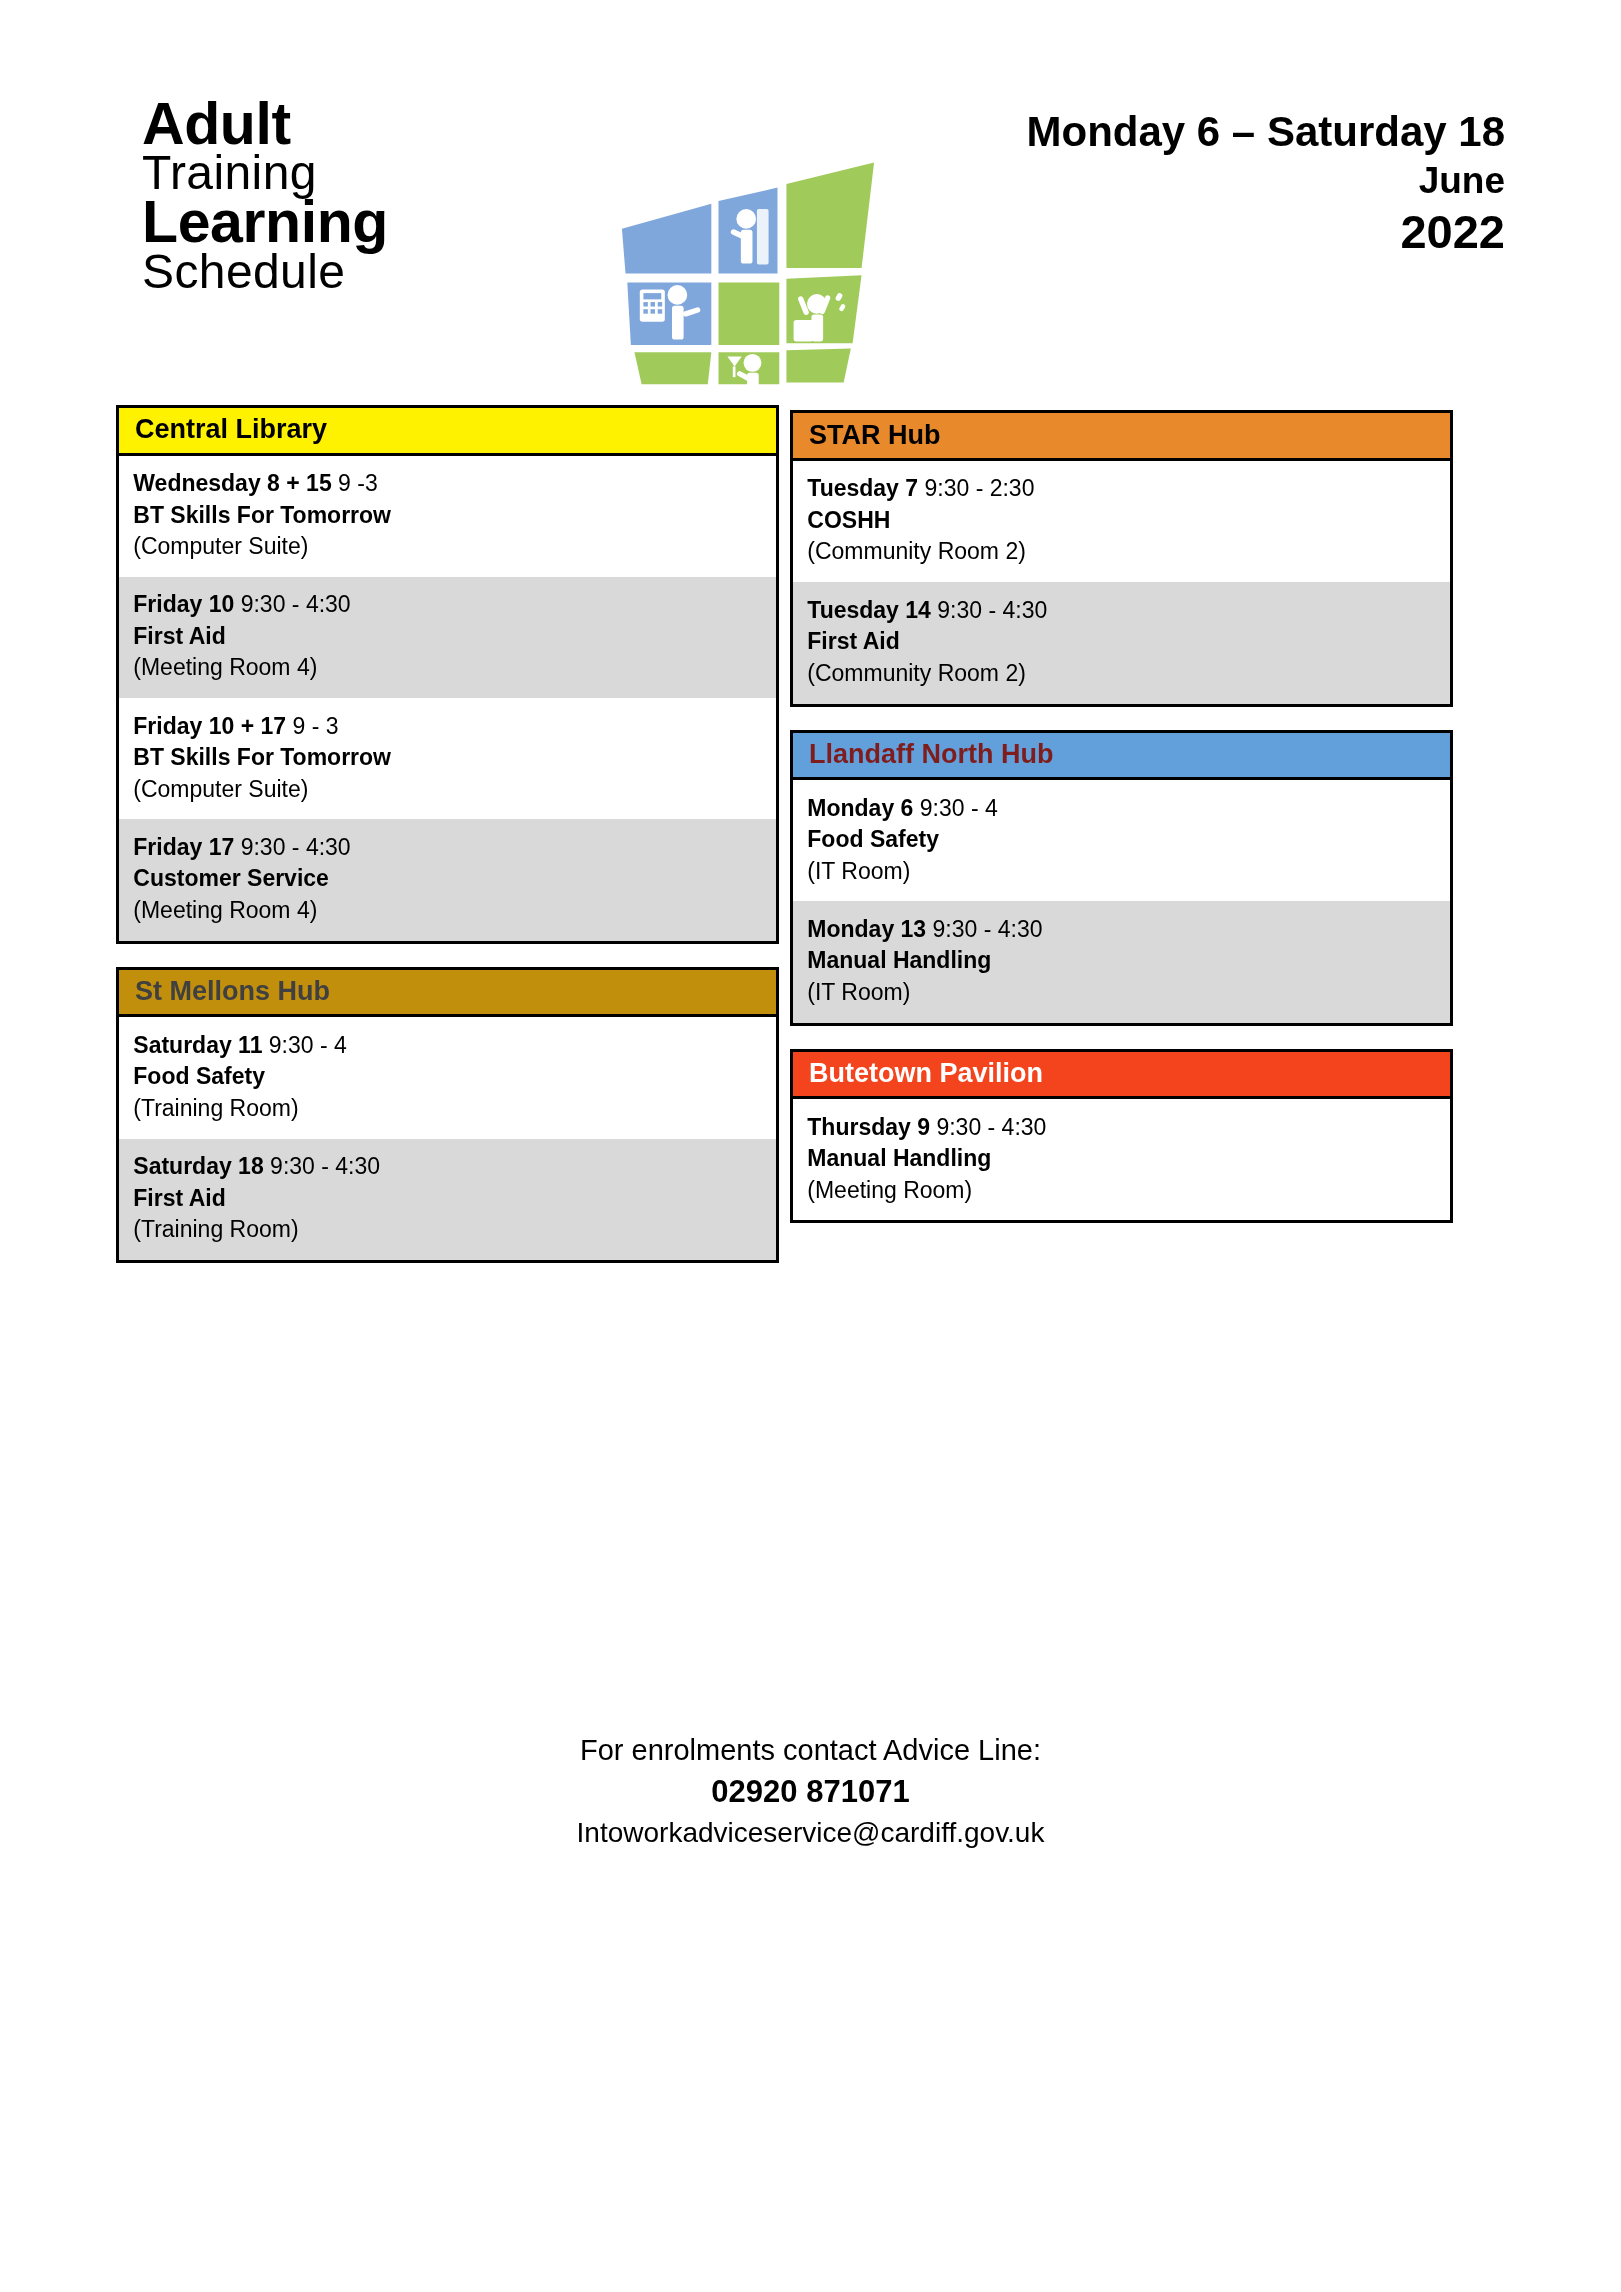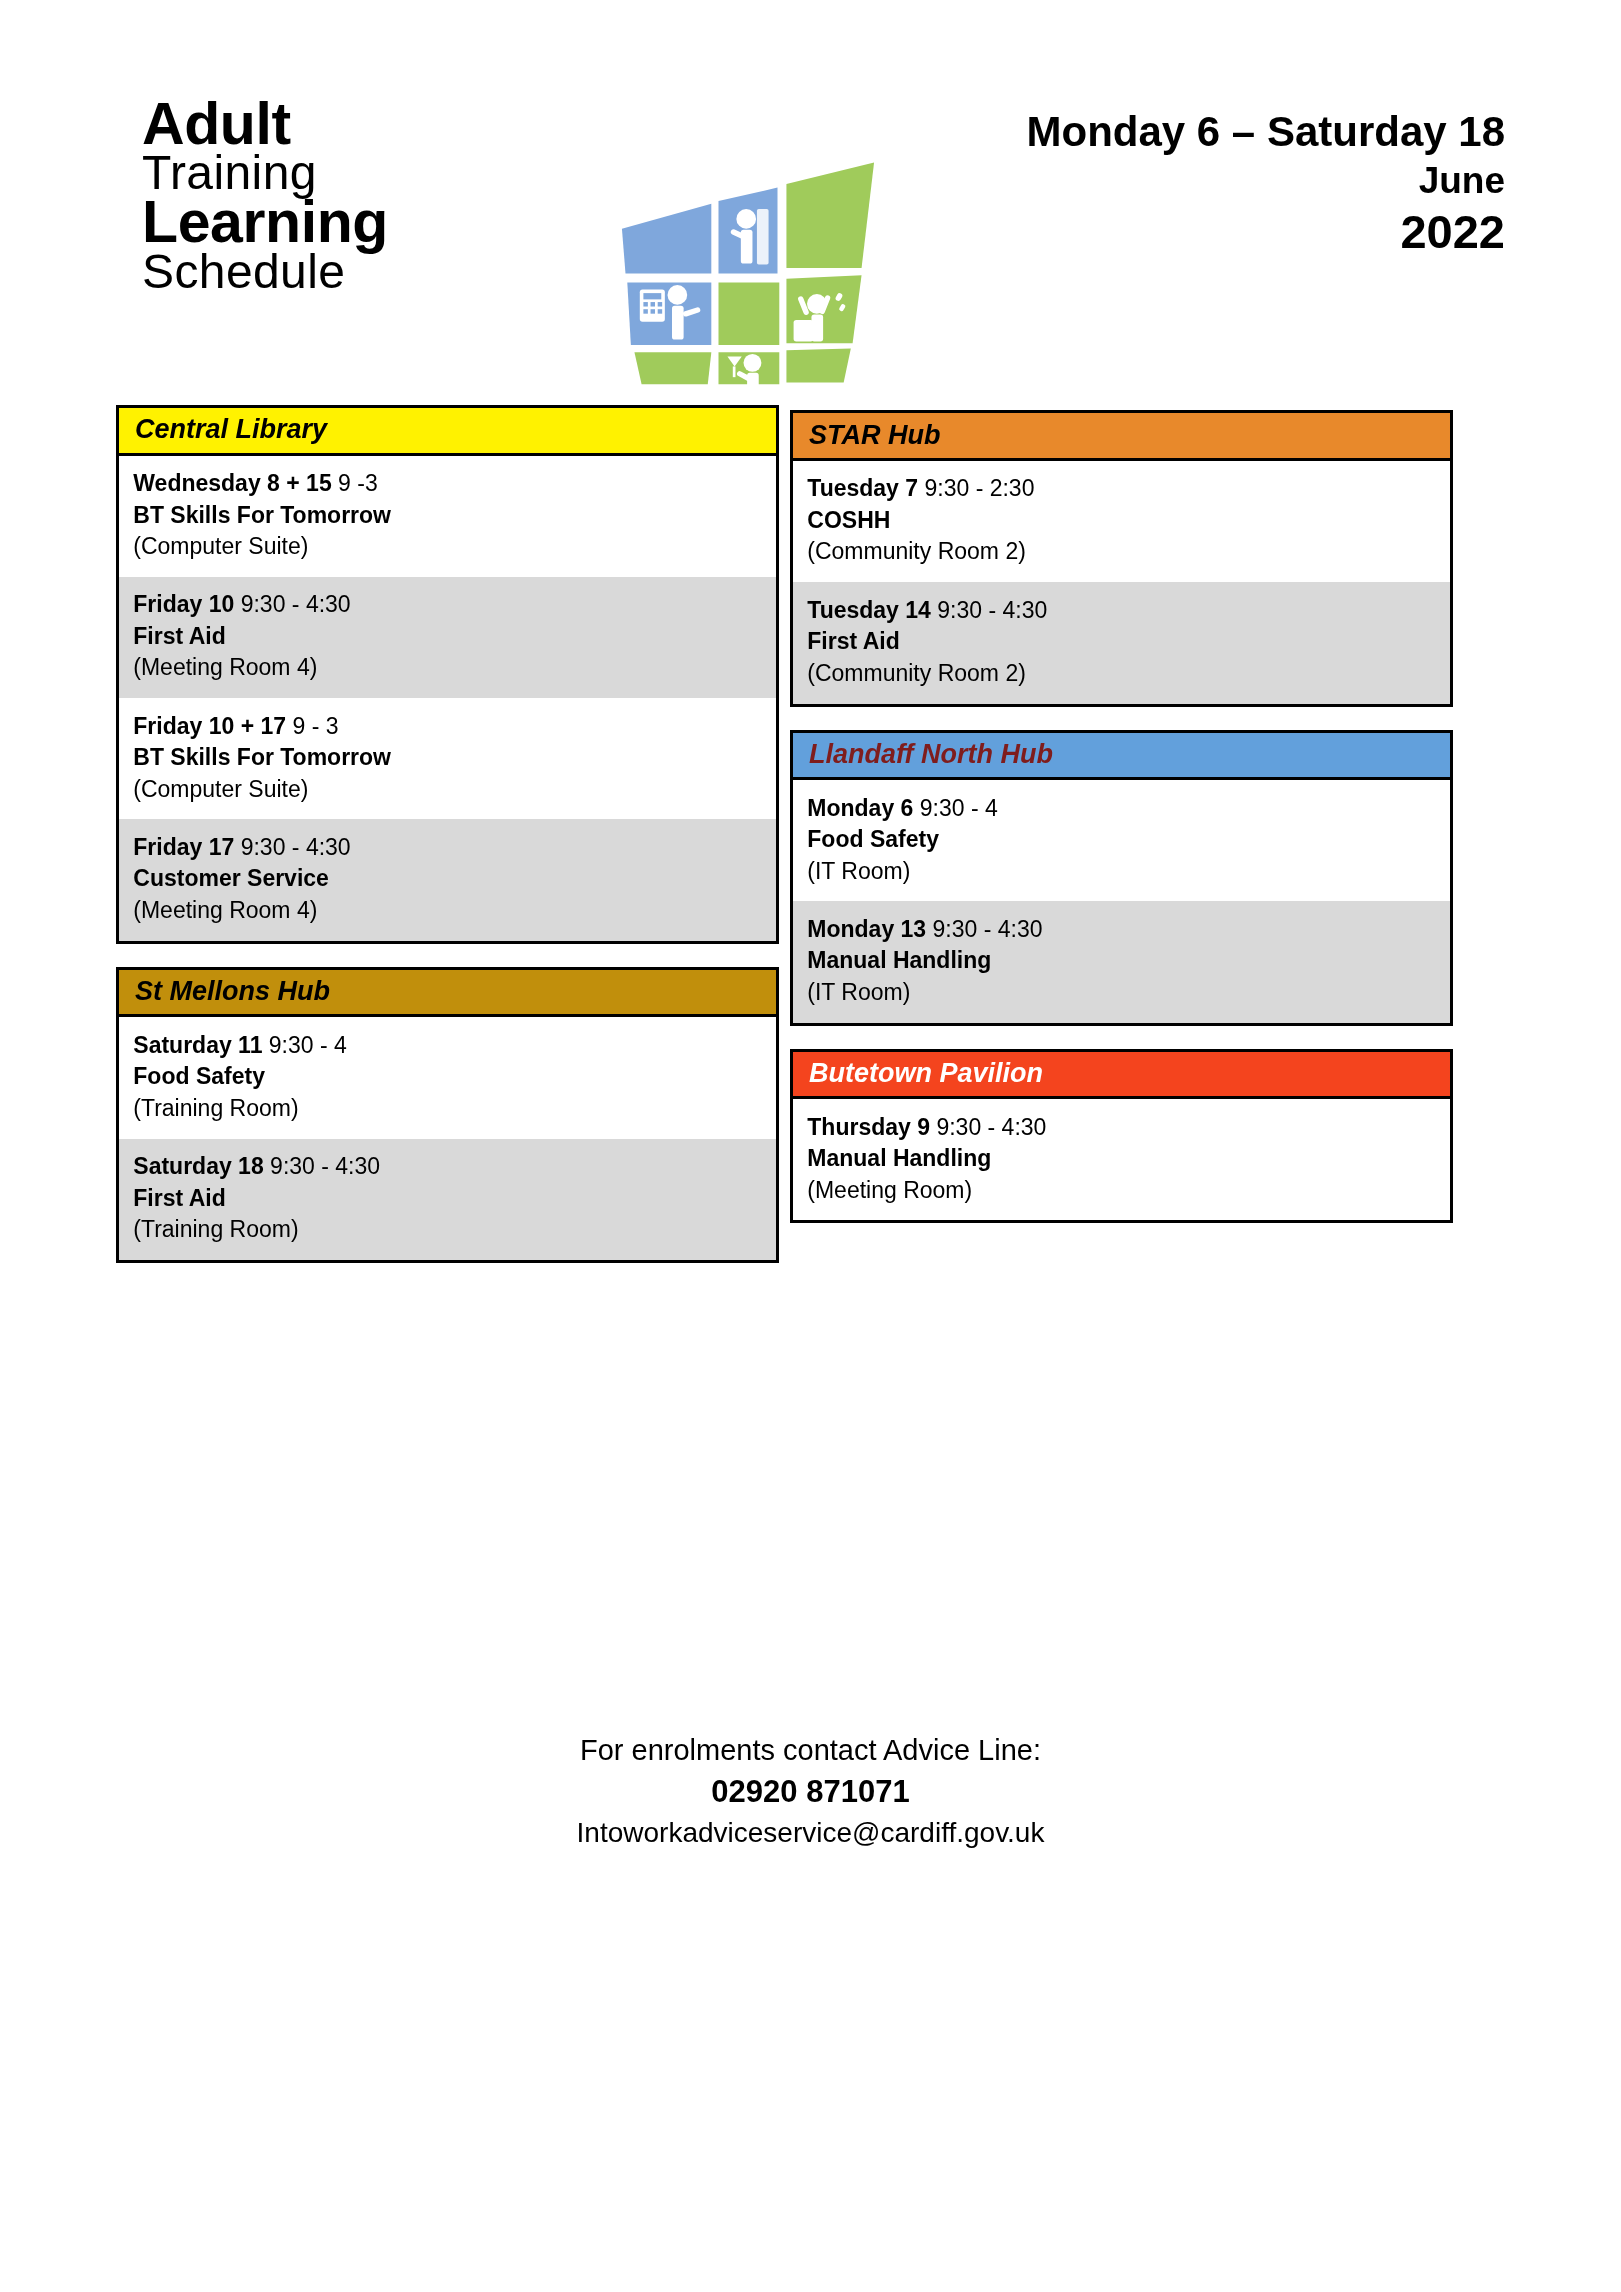--- a/index.html
+++ b/index.html
@@ -76,21 +76,20 @@
     border: 3.6px solid #000000;
     background: #ffffff;
     margin-bottom: 23px;
   }
   .venue-header {
     border-bottom: 3.6px solid #000000;
     padding: 6.3px 0 8px 16px;
     font-size: 27px;
     font-weight: 700;
     line-height: 1.12;
-    font-style: italic;
   }
   .venue-body { background: #1d4ed8; }
 
   .session {
     padding: 12.5px 0 14.3px 14.3px;
   }
   .session.shaded { background: #d9d9d9; }
   .session.plain  { background: #ffffff; }
   .session-line {
     font-size: 23px;
@@ -215,21 +214,21 @@
               <div class="session-line s-room">(Computer Suite)</div>
             </div>
             <div class="session shaded">
               <div class="session-line"><span class="s-date">Friday 17</span> <span class="s-time">9:30 - 4:30</span></div>
               <div class="session-line s-course">Customer Service</div>
               <div class="session-line s-room">(Meeting Room 4)</div>
             </div>
           </div>
         </div>
         <div class="venue-card">
-          <div class="venue-header" style="background: rgb(193, 143, 12); color: #000000;">St Mellons Hub</div>
+          <div class="venue-header" style="background: rgb(193, 143, 12); color: #404040;">St Mellons Hub</div>
           <div class="venue-body">
             <div class="session plain">
               <div class="session-line"><span class="s-date">Saturday 11</span> <span class="s-time">9:30 - 4</span></div>
               <div class="session-line s-course">Food Safety</div>
               <div class="session-line s-room">(Training Room)</div>
             </div>
             <div class="session shaded">
               <div class="session-line"><span class="s-date">Saturday 18</span> <span class="s-time">9:30 - 4:30</span></div>
               <div class="session-line s-course">First Aid</div>
               <div class="session-line s-room">(Training Room)</div>

